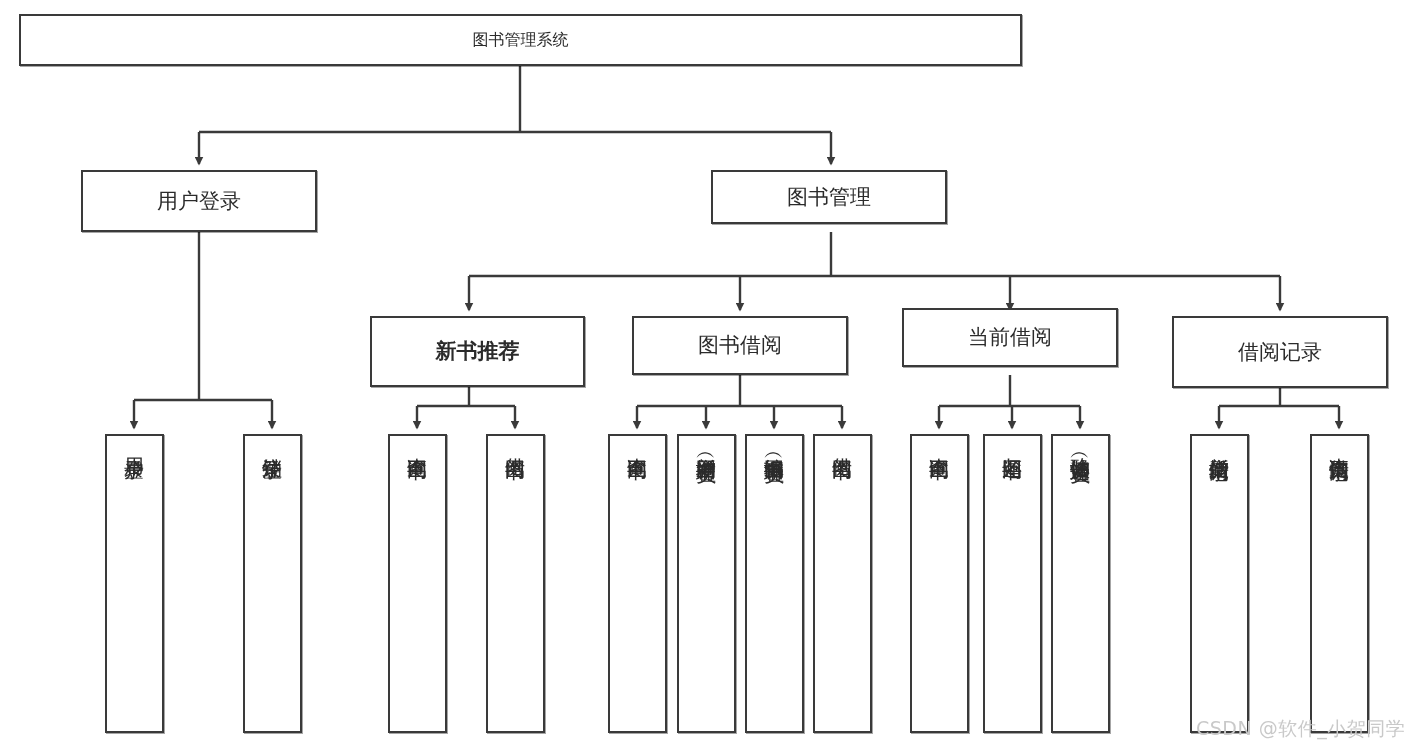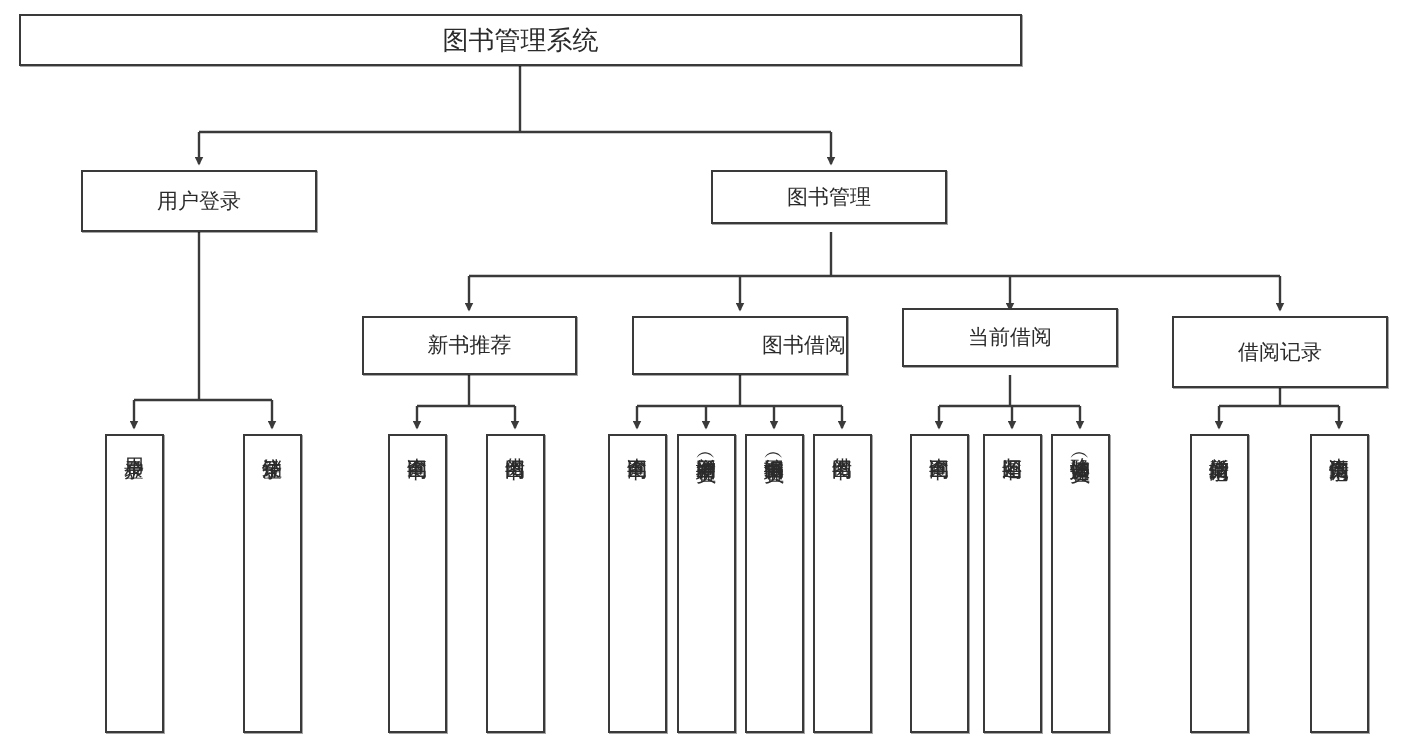--- a/index.html
+++ b/index.html
@@ -38,21 +38,21 @@
   .node .label {
     color: #2b2b2b;
     line-height: 1.18;
     text-align: center;
     white-space: pre;
   }
   .node.horiz .label {
     font-size: 21px;
   }
   .node.root .label {
-    font-size: 26px;
+    font-size: 16px;
   }
   
   .node.vert {
     align-items: flex-start;
     justify-content: center;
     padding-top: 6px;
   }
   .node.vert .label {
     writing-mode: vertical-rl;
     text-orientation: upright;
@@ -127,24 +127,24 @@
     <span class="label">图书管理系统</span>
   </div>
 
   <div class="node horiz" style="left:81px; top:170px; width:236px; height:62px;">
     <span class="label">用户登录</span>
   </div>
   <div class="node horiz" style="left:711px; top:170px; width:236px; height:54px;">
     <span class="label">图书管理</span>
   </div>
 
-  <div class="node horiz" style="left:362px; top:316px; width:215px; height:59px;">
+  <div class="node horiz" style="left:370px; top:316px; width:215px; height:71px;font-weight:bold;">
     <span class="label">新书推荐</span>
   </div>
-  <div class="node horiz" style="left:632px; top:316px; width:216px; height:59px;justify-content:flex-end;">
+  <div class="node horiz" style="left:632px; top:316px; width:216px; height:59px;">
     <span class="label">图书借阅</span>
   </div>
   <div class="node horiz" style="left:902px; top:308px; width:216px; height:59px;">
     <span class="label">当前借阅</span>
   </div>
   <div class="node horiz" style="left:1172px; top:316px; width:216px; height:72px;">
     <span class="label">借阅记录</span>
   </div>
 
   <div class="node vert" style="left:105px; top:434px; width:59px; height:299px;">
@@ -180,14 +180,15 @@
   <div class="node vert" style="left:1051px; top:434px; width:59px; height:299px;">
     <span class="label">确认归还（管理员）</span>
   </div>
   <div class="node vert" style="left:1190px; top:434px; width:59px; height:299px;">
     <span class="label">新增借阅记录</span>
   </div>
   <div class="node vert" style="left:1310px; top:434px; width:59px; height:299px;">
     <span class="label">查询借阅记录</span>
   </div>
 
+  <div class="watermark" style="left:1196px; top:716px;">CSDN @软件_小贺同学</div>
 
 </div>
 
 </body></html>

